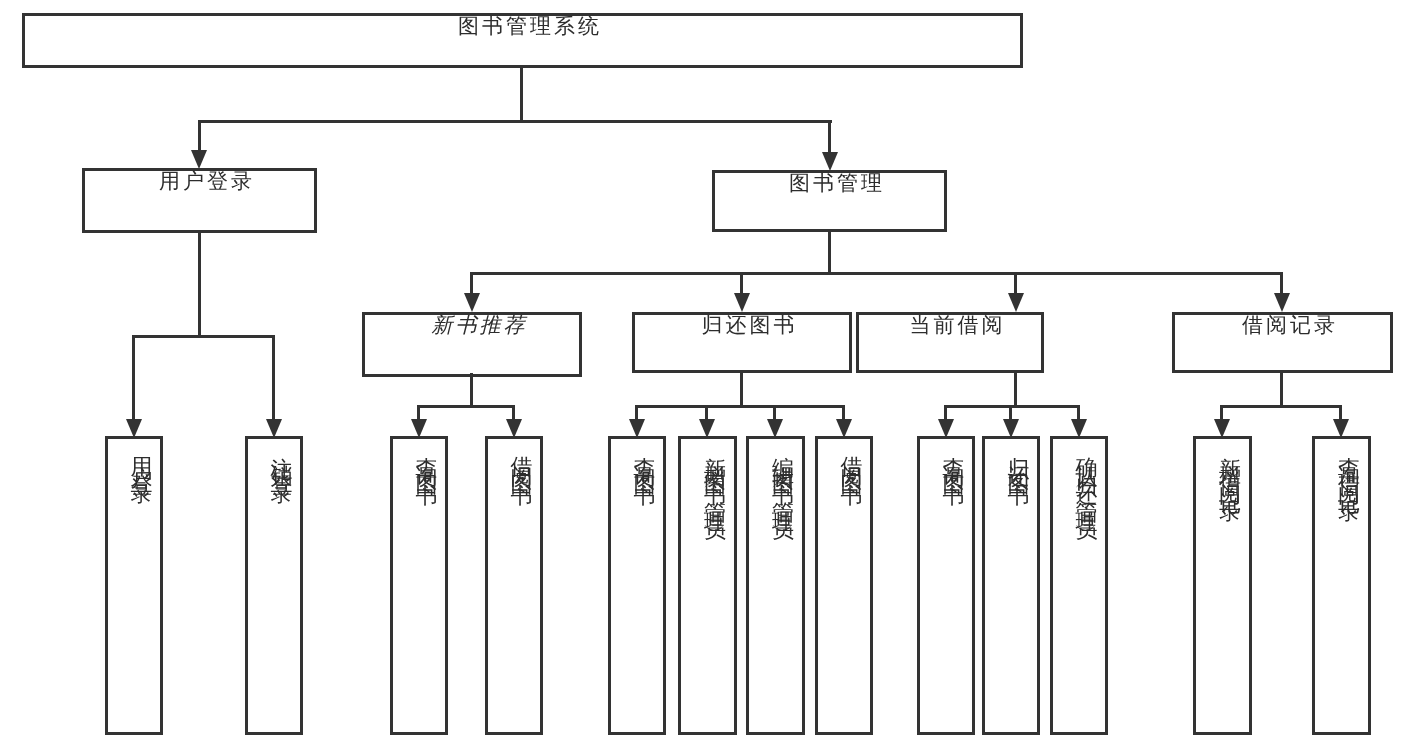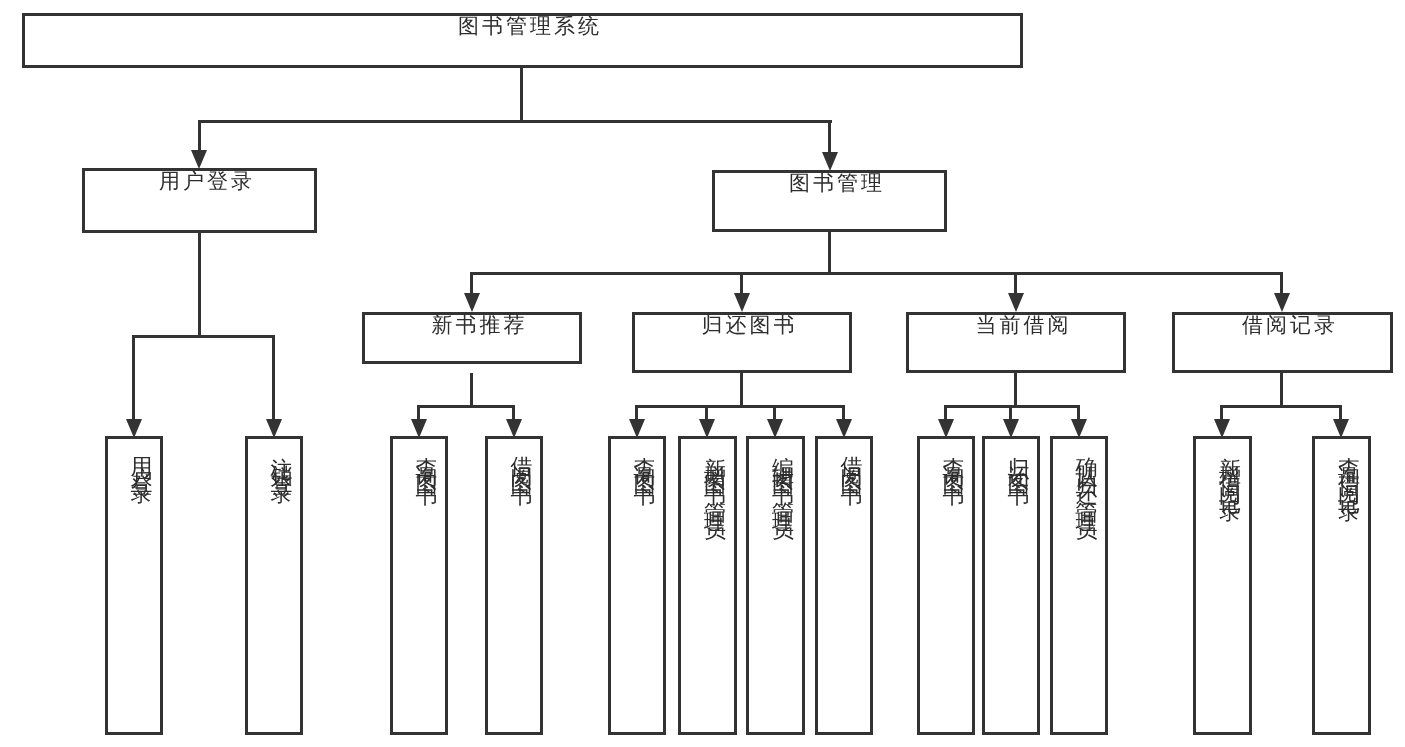--- a/index.html
+++ b/index.html
@@ -67,27 +67,27 @@
   <div class="line" style="left:470px;top:272px;width:813px;height:3px;"></div>
   <div class="line" style="left:470px;top:272px;width:3px;height:24px;"></div>
   <div class="arrow" style="left:464px;top:293px;"></div>
   <div class="line" style="left:740px;top:272px;width:3px;height:24px;"></div>
   <div class="arrow" style="left:734px;top:293px;"></div>
   <div class="line" style="left:1014px;top:272px;width:3px;height:24px;"></div>
   <div class="arrow" style="left:1008px;top:293px;"></div>
   <div class="line" style="left:1280px;top:272px;width:3px;height:24px;"></div>
   <div class="arrow" style="left:1274px;top:293px;"></div>
 
-  <div class="box" style="left:362px;top:312px;width:220px;height:52px;">
+  <div class="box" style="left:362px;top:312px;width:220px;height:65px;font-style:italic;">
     <span class="hlbl">新书推荐</span>
   </div>
   <div class="box" style="left:632px;top:312px;width:220px;height:61px;">
     <span class="hlbl">归还图书</span>
   </div>
-  <div class="box" style="left:906px;top:312px;width:220px;height:61px;">
+  <div class="box" style="left:856px;top:312px;width:188px;height:61px;">
     <span class="hlbl">当前借阅</span>
   </div>
   <div class="box" style="left:1172px;top:312px;width:221px;height:61px;">
     <span class="hlbl">借阅记录</span>
   </div>
 
   <div class="line" style="left:470px;top:373px;width:3px;height:35px;"></div>
   <div class="line" style="left:417px;top:405px;width:98px;height:3px;"></div>
   <div class="line" style="left:417px;top:405px;width:3px;height:16px;"></div>
   <div class="arrow" style="left:411px;top:419px;"></div>

